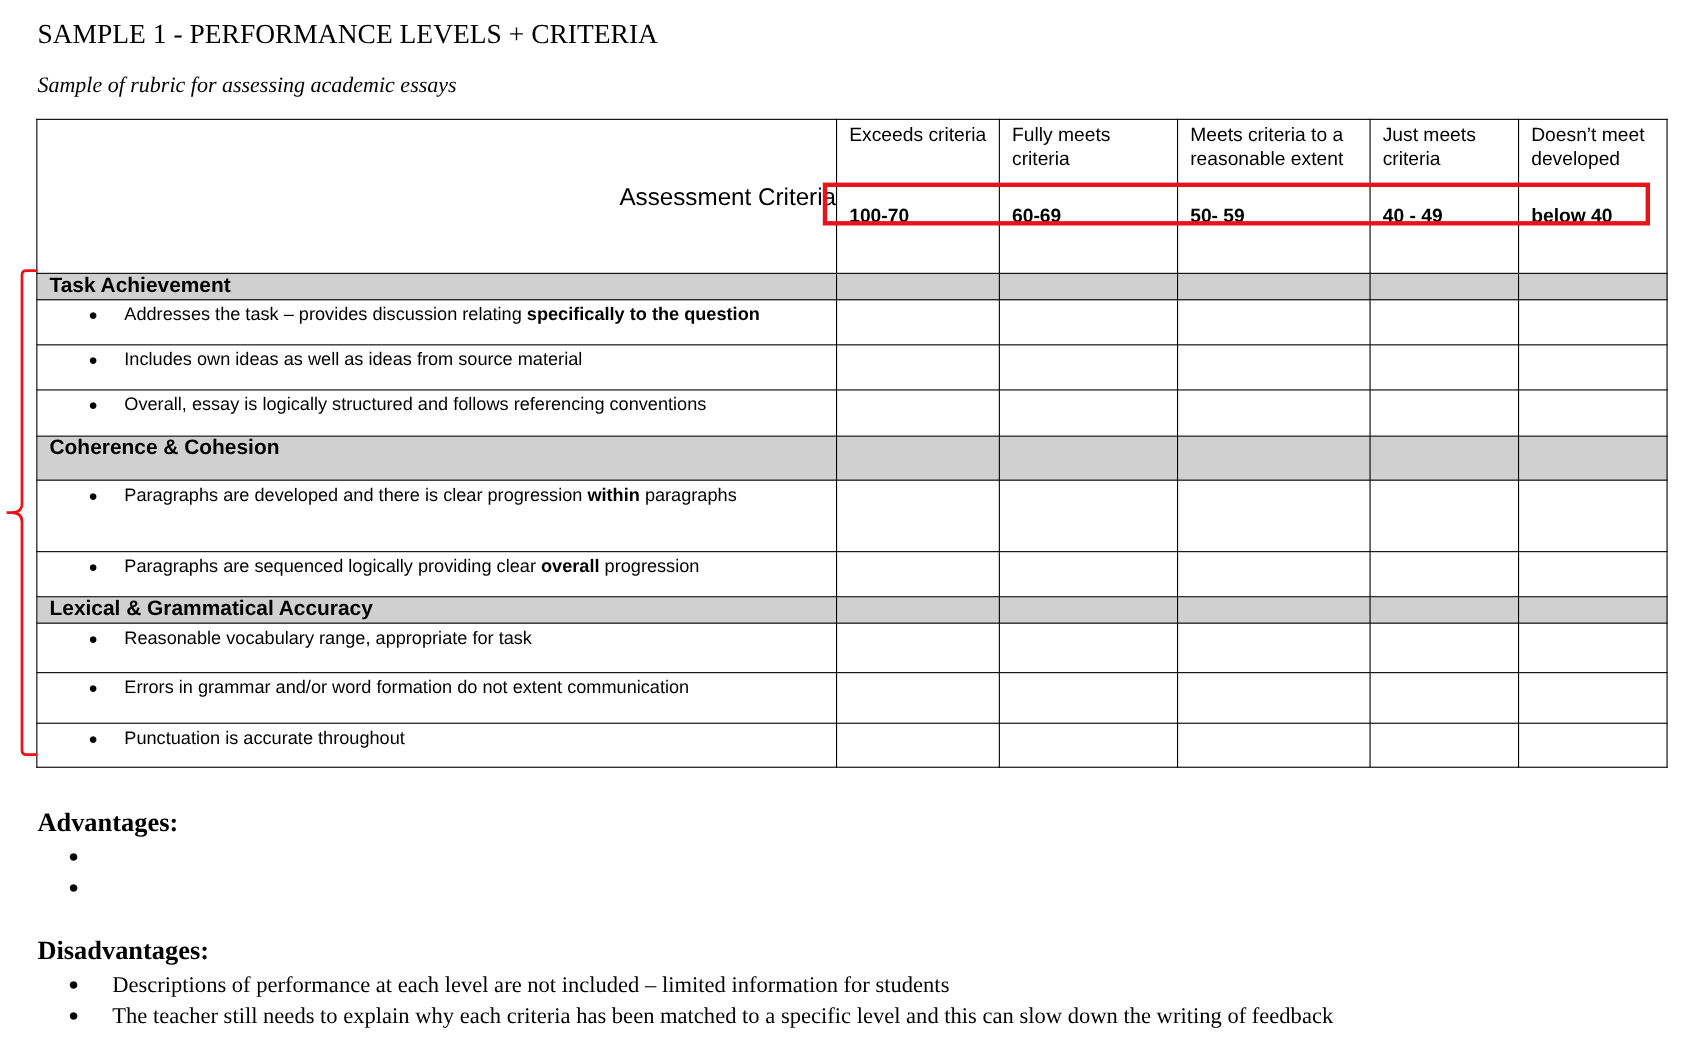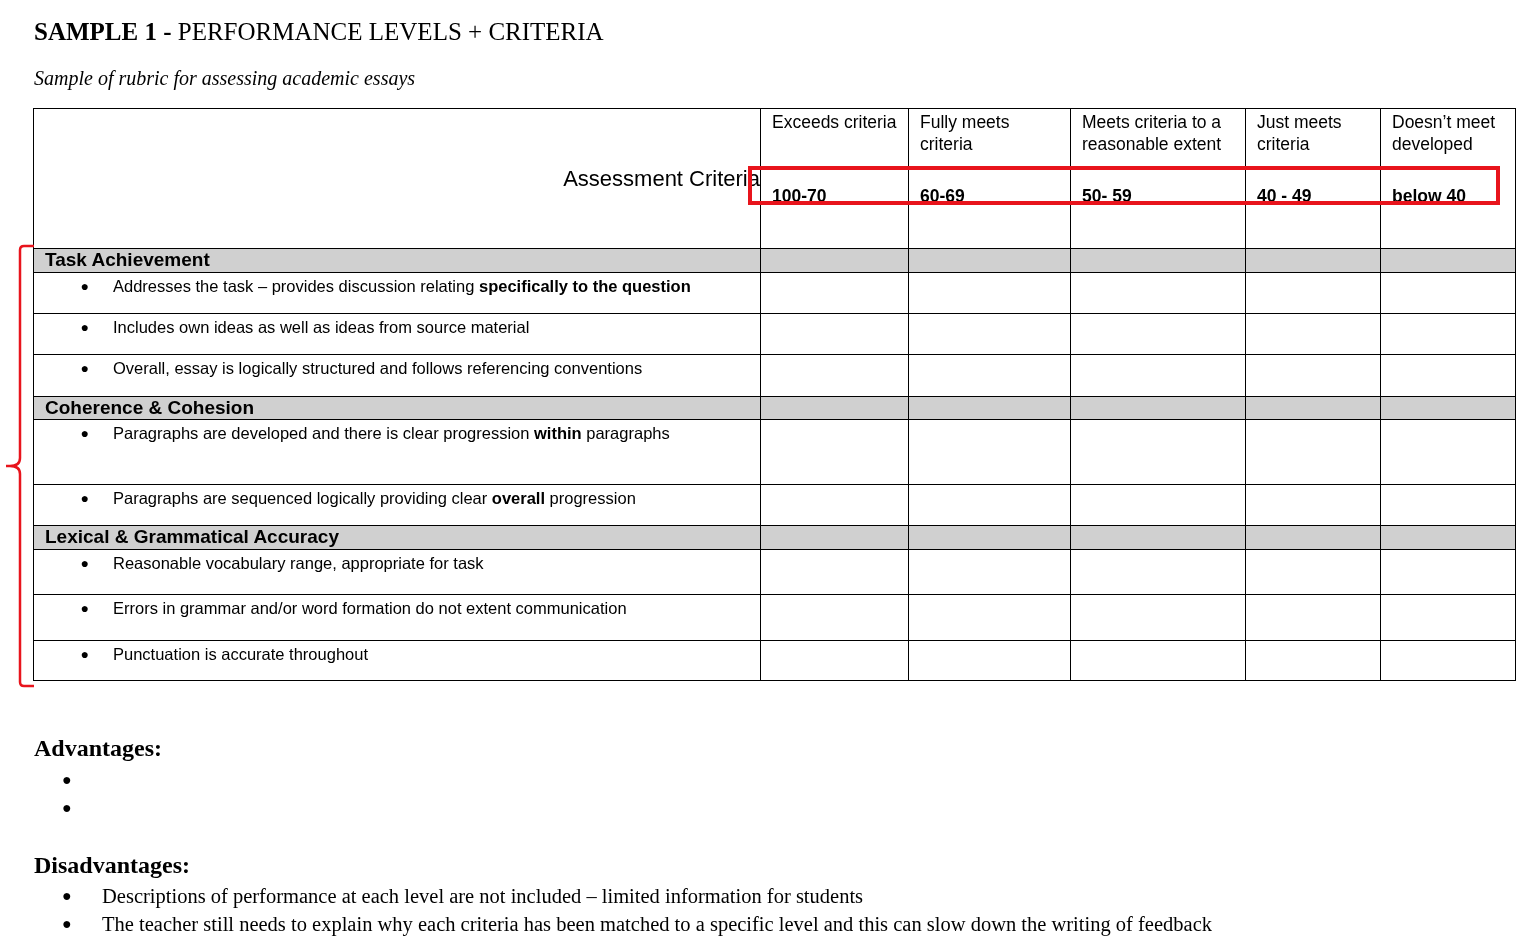--- a/index.html
+++ b/index.html
@@ -1,21 +1,21 @@
 <!DOCTYPE html>
 <html><head>
 <meta charset="utf-8">
 <style>
   html, body { margin:0; padding:0; background:#ffffff; }
   body { width:1536px; height:950px; position:relative; overflow:hidden; color:#000; }
   .serif { font-family: "Liberation Serif", "DejaVu Serif", serif; }
   .sans { font-family: "Liberation Sans", "DejaVu Sans", sans-serif; }
 
   #title { position:absolute; left:34px; top:16px; font-size:25px; line-height:32px; white-space:nowrap; }
-  #title b { font-weight:bold; }
+  #title b { font-weight:normal; }
   #subtitle { position:absolute; left:34px; top:65px; font-size:20px; font-style:italic; line-height:26px; }
 
   #rubric { position:absolute; left:33px; top:108px; border-collapse:collapse; table-layout:fixed; }
   #rubric td { border:1.5px solid #000; padding:0; vertical-align:top; }
   #rubric .hdr-crit { text-align:right; vertical-align:middle; font-weight:normal; font-size:22px; }
   #rubric .lvl { padding:2px 11px 0 11px; font-size:17.5px; line-height:22px; }
   #rubric .lvl .lbl { height:46px; }
   #rubric .lvl .rng { font-weight:bold; margin-top:28px;text-decoration:underline; }
   #rubric tr.sect td { background:#d0d0d0; }
   #rubric tr.sect td.name { font-weight:bold; font-size:19px; line-height:22px; padding-left:11px; }
@@ -111,21 +111,21 @@
             <span class="bullet">●</span>
             <span><span>Overall, essay is logically structured and follows referencing conventions</span><b></b><span></span></span>
           </div>
         </td>
         <td></td>
         <td></td>
         <td></td>
         <td></td>
         <td></td>
       </tr>
-      <tr class="sect" style="height: 23px;">
+      <tr class="sect" style="height: 40px;">
         <td class="name">Coherence &amp; Cohesion</td>
         <td></td>
         <td></td>
         <td></td>
         <td></td>
         <td></td>
       </tr>
       <tr style="height: 65px;">
         <td class="item">
           <div class="item-inner">

